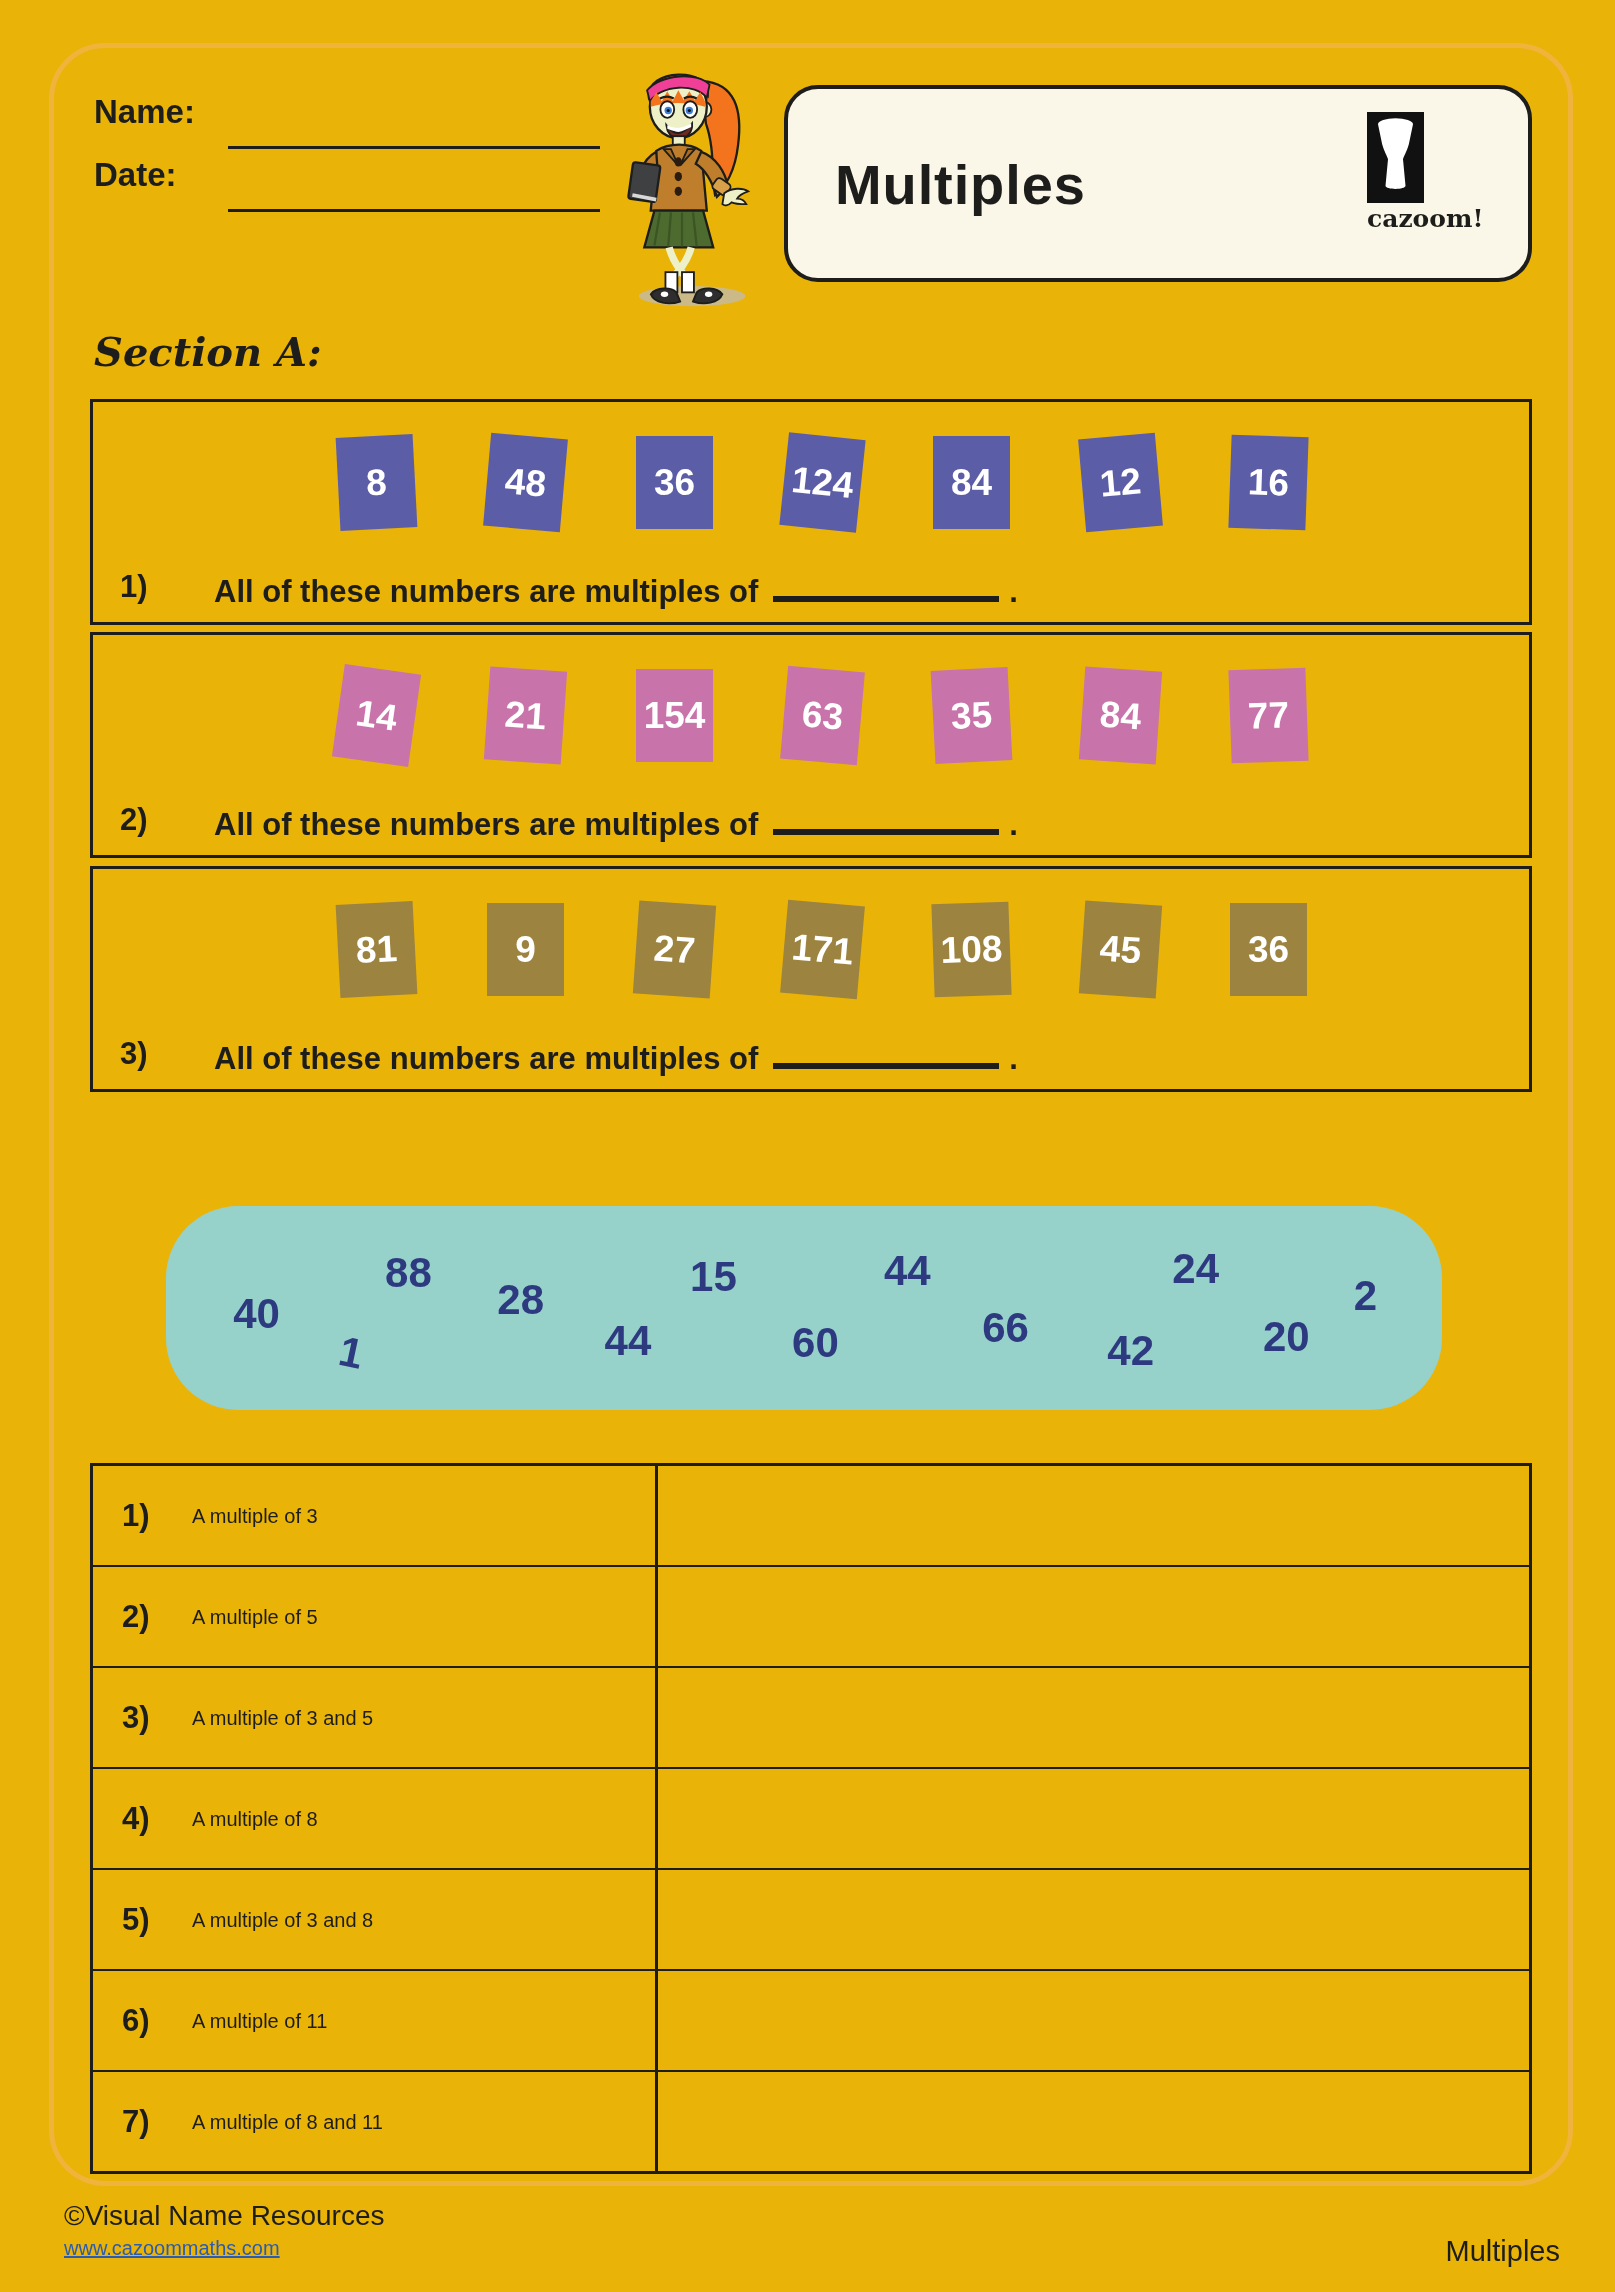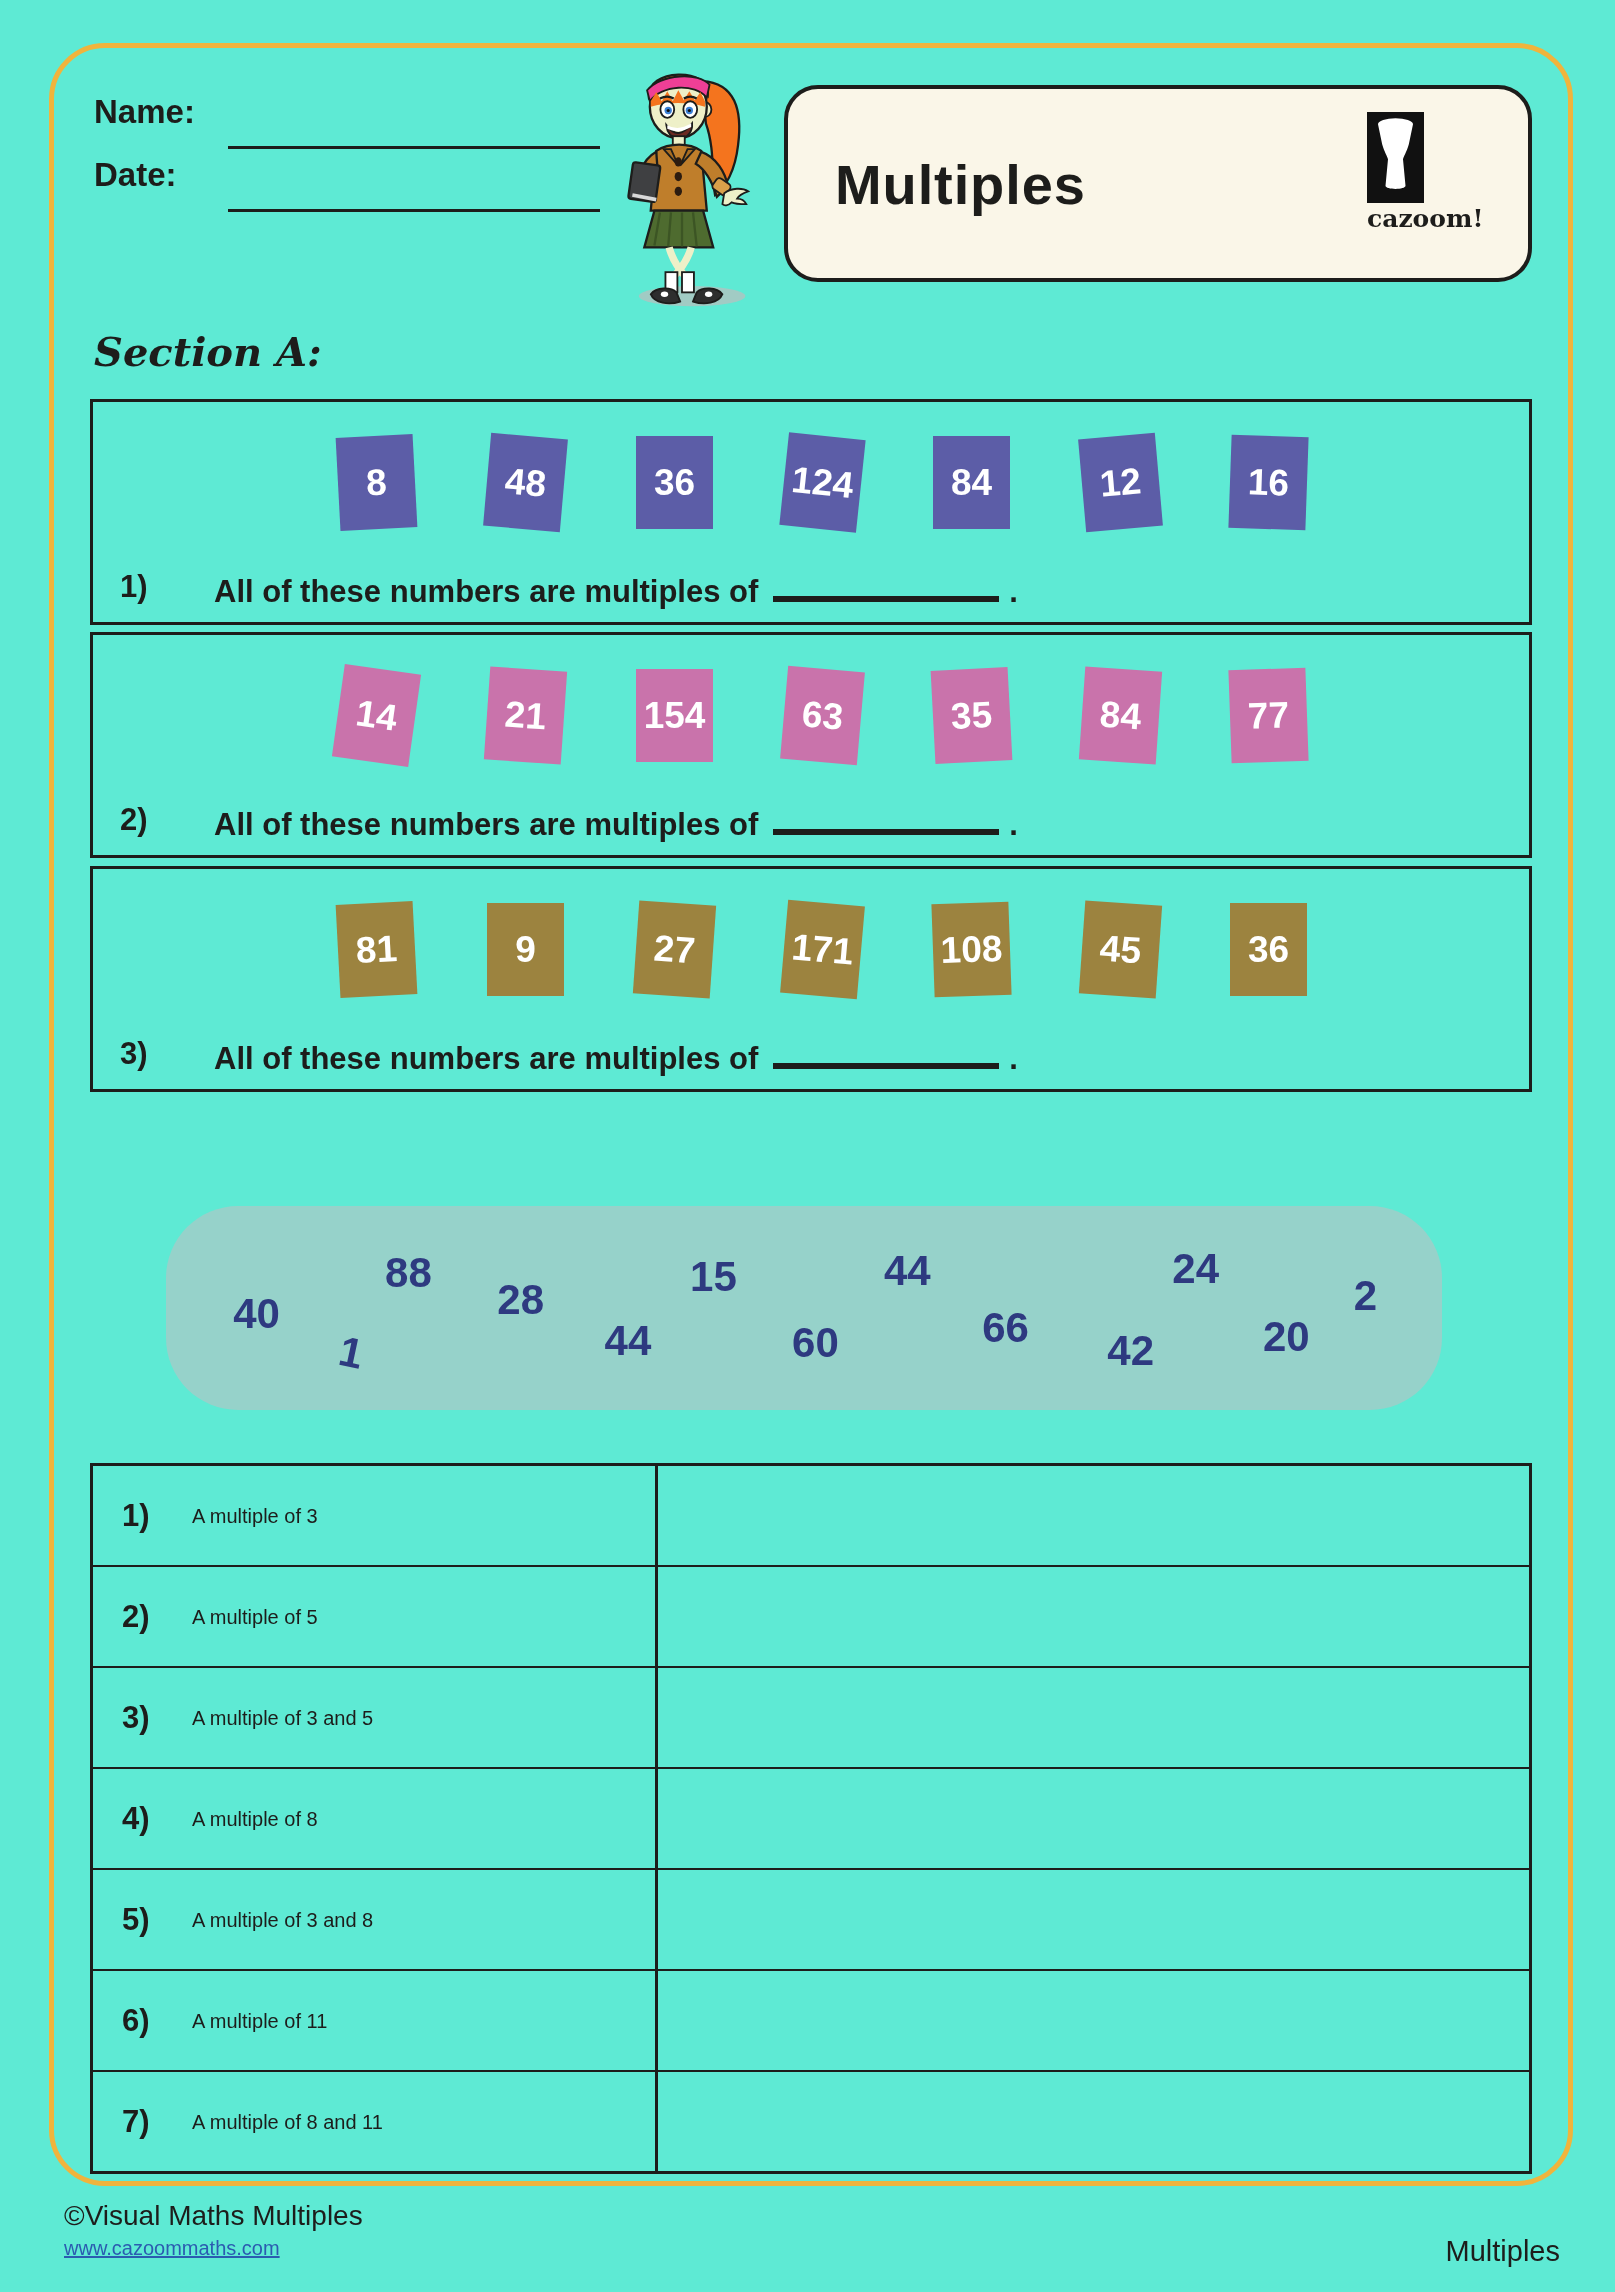--- a/index.html
+++ b/index.html
@@ -1,16 +1,16 @@
 <!DOCTYPE html>
 <html style="font-size:14.3px"><head>
 <meta charset="utf-8">
 <style>
   html,body{margin:0;padding:0;background:#fff;}
-  .page{position:relative;width:1616px;height:2293px;background:#5eead4;overflow:hidden;
+  .page{position:relative;width:1616px;height:2293px;background:#eab308;overflow:hidden;
         font-family:"Liberation Sans",sans-serif;color:#1d1d1b;}
   .frame{position:absolute;left:49px;top:43px;width:1514px;height:2133px;
          border:5.4px solid #f0b43c;border-radius:56px;}
   
   .hfields{position:absolute;left:94px;top:93px;width:519px;}
   .hfield{position:relative;height:63px;}
   .hlabel{font-size:33px;font-weight:700;}
   .hline{position:absolute;left:134px;bottom:7.2px;width:372px;border-bottom:3.6px solid #1d1d1b;height:0;}
   .mascot{position:absolute;left:614px;top:57px;width:147px;height:253px;}
   .titlebox{position:absolute;left:784px;top:85px;width:748px;height:197px;background:#faf6e8;
@@ -215,17 +215,17 @@
         <span class="acell"></span>
       </div>
       <div class="trow">
         <span class="rnum">7)</span>
         <span class="rlabel">A multiple of 8 and 11</span>
         <span class="tdivider"></span>
         <span class="acell"></span>
       </div>
     </div>
 
-  <div class="fcopy">©Visual Maths Multiples</div>
+  <div class="fcopy">©Visual Name Resources</div>
   <div class="flink">www.cazoommaths.com</div>
   <div class="fname">Multiples</div>
 </div>
 
 
 </body></html>

